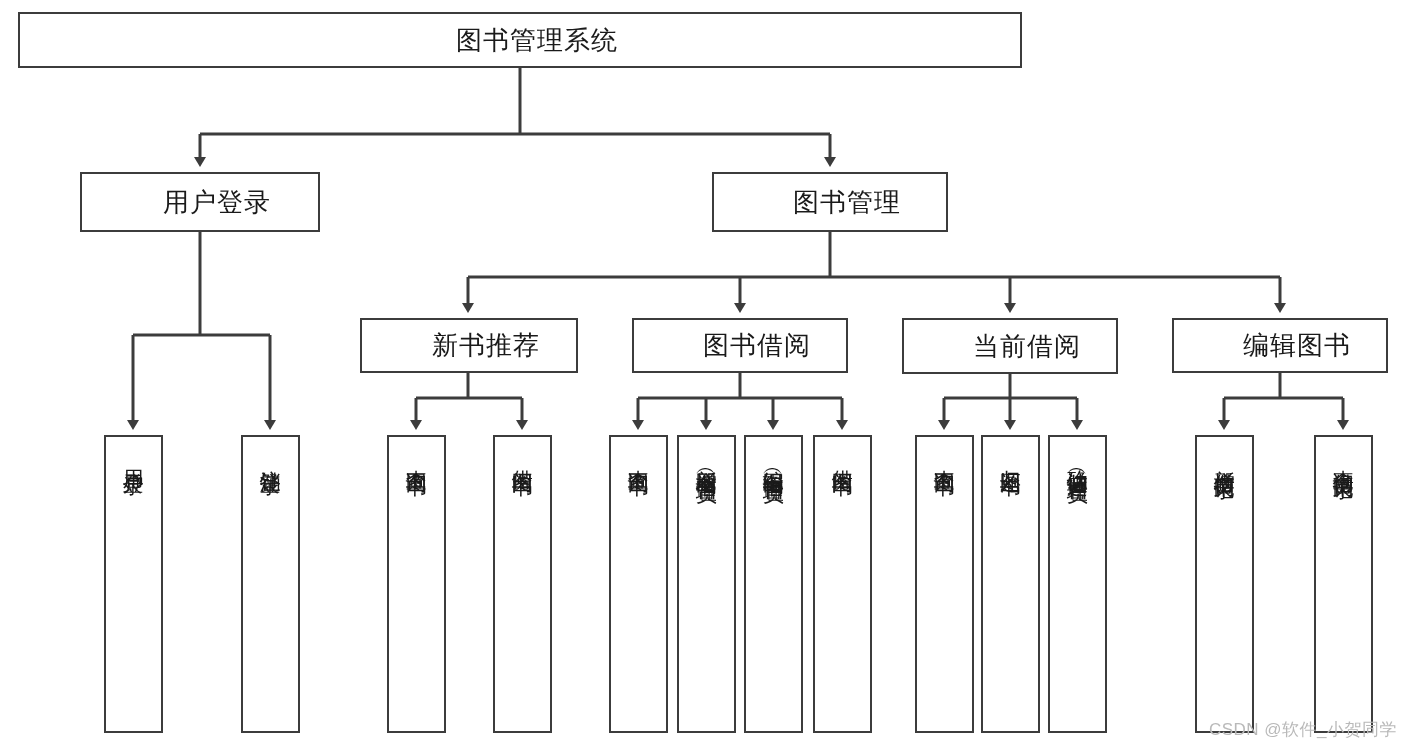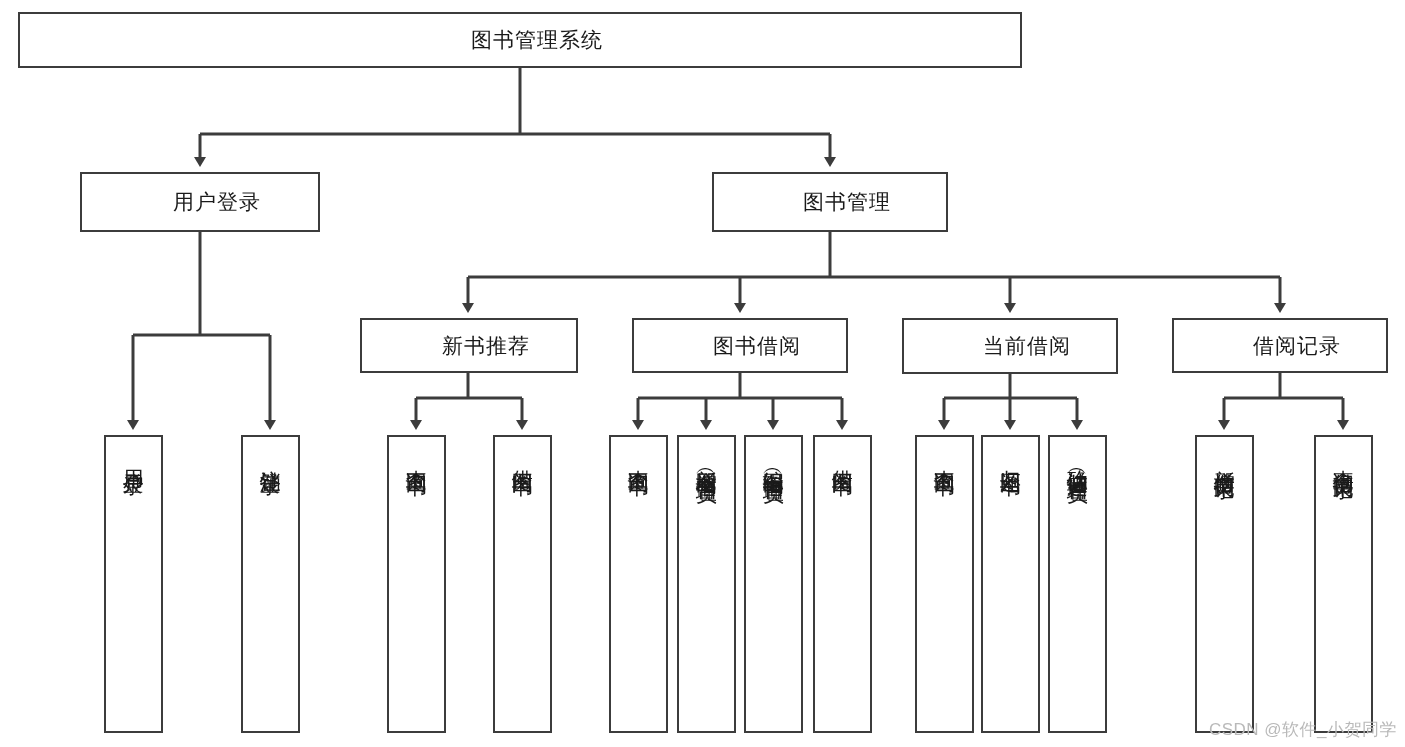--- a/index.html
+++ b/index.html
@@ -29,21 +29,21 @@
     position: absolute;
     box-sizing: border-box;
     border: 2px solid #3c3c3c;
     background: #ffffff;
     display: flex;
     align-items: center;
     justify-content: center;
     color: #1a1a1a;
   }
   .node.horiz {
-    font-size: 21px;
+    font-size: 26px;
     letter-spacing: 1px;
     padding-left: 34px;
   }
   .node.vert {
     align-items: flex-start;
     justify-content: center;
     padding-top: 16px;
   }
   .node.vert .vlabel {
     writing-mode: vertical-rl;
@@ -132,21 +132,21 @@
   <div class="node horiz" style="left:632px; top:318px; width:216px; height:55px;">
     <span>图书借阅</span>
   </div>
   <div class="node horiz" style="left:360px; top:318px; width:218px; height:55px;">
     <span>新书推荐</span>
   </div>
   <div class="node horiz" style="left:902px; top:318px; width:216px; height:56px;">
     <span>当前借阅</span>
   </div>
   <div class="node horiz" style="left:1172px; top:318px; width:216px; height:55px;">
-    <span>借阅记录</span>
+    <span>编辑图书</span>
   </div>
 
   <div class="node vert" style="left:104px; top:435px; width:59px; height:298px;">
     <span class="vlabel">用户登录</span>
   </div>
   <div class="node vert" style="left:241px; top:435px; width:59px; height:298px;">
     <span class="vlabel">注销登录</span>
   </div>
 
   <div class="node vert" style="left:387px; top:435px; width:59px; height:298px;">

